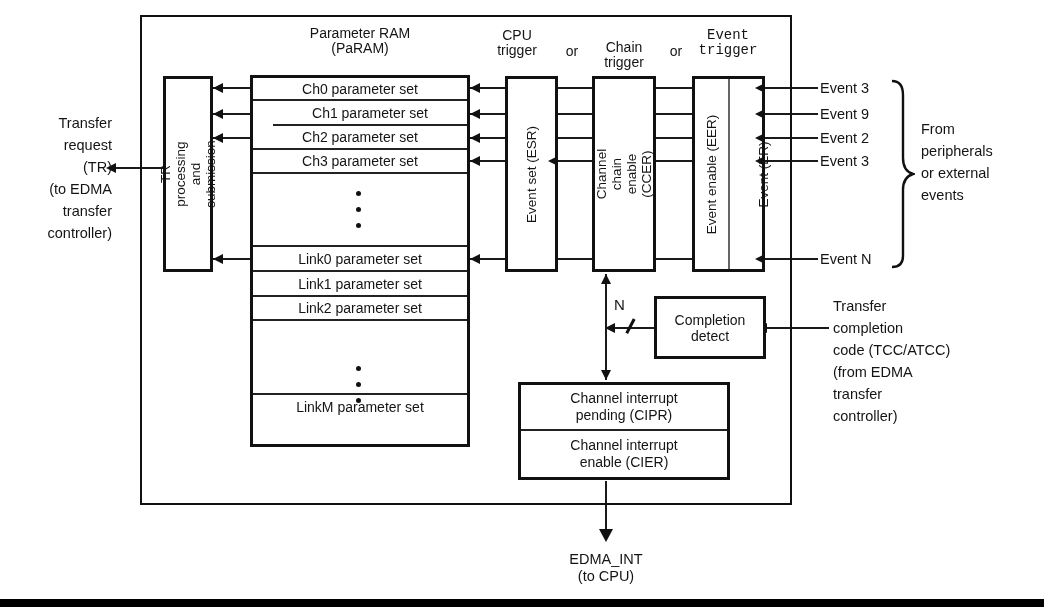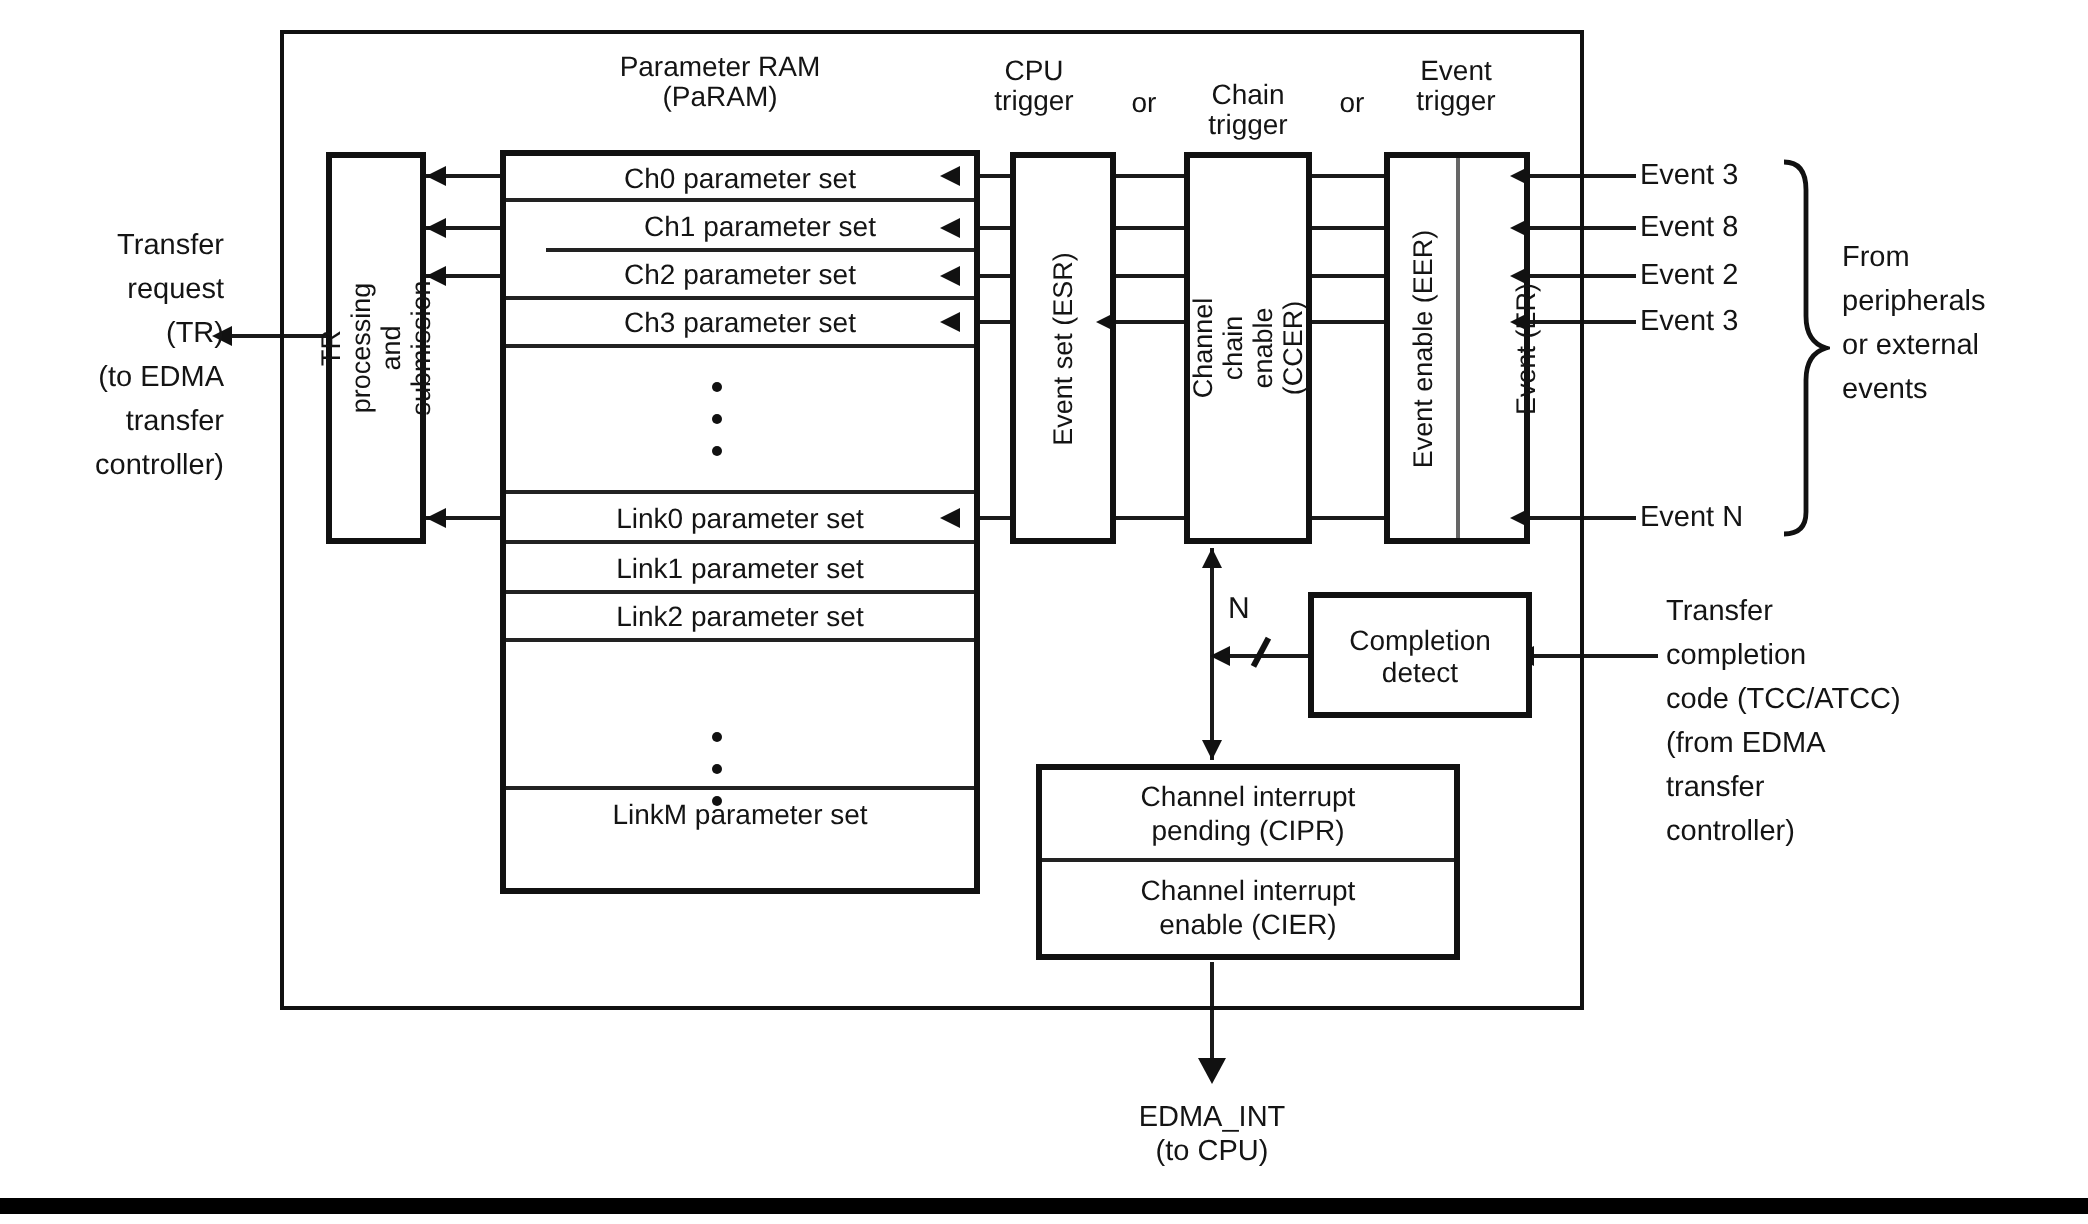--- a/index.html
+++ b/index.html
@@ -68,29 +68,29 @@
 controller)</div>
 
   <div class="lbl" style="left:250px;top:26px;width:220px;">Parameter RAM
 (PaRAM)</div>
   <div class="lbl" style="left:477px;top:28px;width:80px;">CPU
 trigger</div>
   <div class="lbl" style="left:557px;top:44px;width:30px;">or</div>
   <div class="lbl" style="left:584px;top:28px;width:80px;margin-top:12px;">Chain
 trigger</div>
   <div class="lbl" style="left:661px;top:44px;width:30px;">or</div>
-  <div class="lbl" style="left:688px;top:28px;width:80px;">Event
+  <div class="lbl" style="left:688px;top:28px;width:80px;font-family:Liberation Mono, monospace;">Event
 trigger</div>
 
   <div class="box vcenter" style="left:163px;top:76px;width:50px;height:196px;">
     <div class="rot">TR processing
 and submission</div>
   </div>
 
-  <div class="box" style="left:250px;top:75px;width:240px;height:372px;">
+  <div class="box" style="left:250px;top:75px;width:220px;height:372px;">
     <div class="row" style="height:23px;">Ch0 parameter set</div>
     <div class="row" style="height:25px;margin-left:20px;">Ch1 parameter set</div>
     <div class="row" style="height:24px;">Ch2 parameter set</div>
     <div class="row" style="height:24px;">Ch3 parameter set</div>
     <div class="row" style="height:73px;"></div>
     <div class="row" style="height:25px;">Link0 parameter set</div>
     <div class="row" style="height:25px;">Link1 parameter set</div>
     <div class="row" style="height:24px;">Link2 parameter set</div>
     <div class="row" style="height:74px;"></div>
     <div class="row" style="height:24px;border-bottom:none;">LinkM parameter set</div>
@@ -147,21 +147,21 @@
 
   <div class="arrL" style="left:548px;top:156px;"></div>
 
   <div class="arrL" style="left:755px;top:83px;"></div>
   <div class="arrL" style="left:755px;top:109px;"></div>
   <div class="arrL" style="left:755px;top:133px;"></div>
   <div class="arrL" style="left:755px;top:156px;"></div>
   <div class="arrL" style="left:755px;top:254px;"></div>
 
   <div class="abs" style="left:820px;top:80px;font-size:14.5px;">Event 3</div>
-  <div class="abs" style="left:820px;top:106px;font-size:14.5px;">Event 8</div>
+  <div class="abs" style="left:820px;top:106px;font-size:14.5px;">Event 9</div>
   <div class="abs" style="left:820px;top:130px;font-size:14.5px;">Event 2</div>
   <div class="abs" style="left:820px;top:153px;font-size:14.5px;">Event 3</div>
   <div class="abs" style="left:820px;top:251px;font-size:14.5px;">Event N</div>
 
   <svg class="abs" style="left:889px;top:78px;" width="26" height="192" viewBox="0 0 26 192">
     <path d="M3,3 Q14,3 14,17 L14,80 Q14,93 24,96 Q14,99 14,112 L14,178 Q14,189 3,189" fill="none" stroke="#111" stroke-width="2.4"></path>
   </svg>
 
   <div class="note" style="left:921px;top:118px;width:122px;">From
 peripherals

